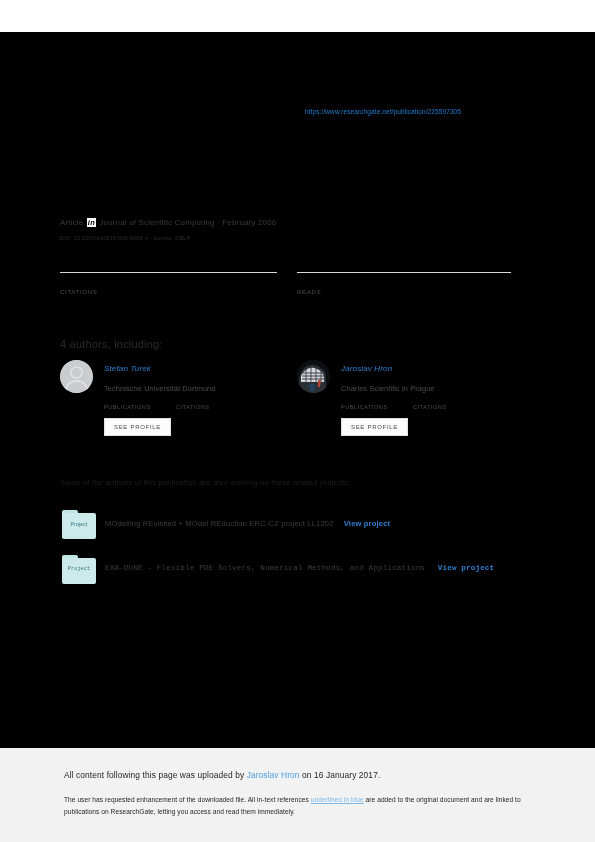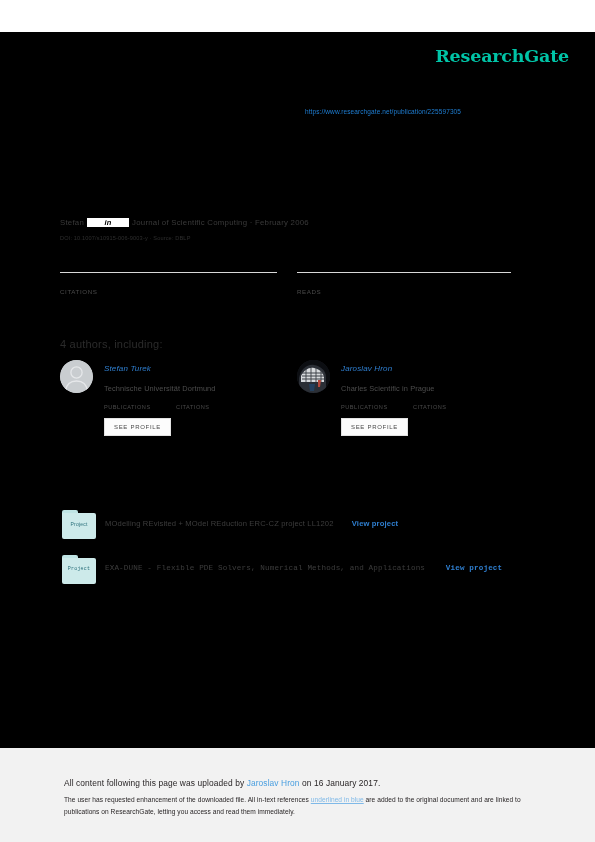--- a/index.html
+++ b/index.html
@@ -90,21 +90,21 @@
     color: #3a3a3a;
     letter-spacing: 0.25px;
     white-space: nowrap;
   }
   .article-meta .in-badge {
     display: inline-block;
     background: #ffffff;
     color: #000000;
     font-style: italic;
     font-weight: bold;
-    padding: 0 17px;
+    padding: 0 1px;
     margin: 0 1px;
     font-size: 7.5px;
   }
   .doi-line {
     position: absolute;
     left: 60px; top: 235px;
     font-size: 5.6px;
     color: #2e2e2e;
     letter-spacing: 0.15px;
     white-space: nowrap;
@@ -266,34 +266,33 @@
     font-size: 7.6px;
     color: #3d3d3d;
     letter-spacing: 0.15px;
     white-space: nowrap;
   }
   .project-link {
     font-size: 7.6px;
     color: #2f7fd0;
     font-weight: bold;
     letter-spacing: 0.15px;
-    margin-left: 16px;
+    margin-left: 8px;
     text-decoration: none;
     cursor: pointer;
   }
 
   
   .footer-line1 {
     position: absolute;
     left: 64px; top: 770px;
     font-size: 8.4px;
     color: #231f20;
     letter-spacing: 0.1px;
     white-space: nowrap;
-    margin-top: 8px;
   }
   .footer-line1 a {
     color: #4a9fe0;
     text-decoration: none;
   }
   .footer-para {
     position: absolute;
     left: 64px; top: 794px;
     width: 465px;
     font-size: 6.6px;
@@ -308,29 +307,28 @@
 </style>
 </head>
 <body>
 
 <div class="page">
 
   <div class="top-strip"></div>
   <div class="dark-body"></div>
   <div class="footer"></div>
 
-  <div class="logo">ResearchGate</div>
 
   <a class="url-line" href="#">https://www.researchgate.net/publication/225597305</a>
 
   <div class="hidden-title"></div>
   <div class="hidden-sub"></div>
 
   <div class="article-meta">
-    <span>Stefan</span>
+    <span>Article</span>
     <span class="in-badge">in</span>
     <span>Journal of Scientific Computing · February 2006</span>
   </div>
   <div class="doi-line">DOI: 10.1007/s10915-006-9003-y · Source: DBLP</div>
 
   <div class="stat-block" id="stat-citations">
     <div class="stat-rule"></div>
     <div class="stat-num"></div>
     <div class="stat-label">CITATIONS</div>
   </div>
@@ -385,20 +383,21 @@
         <div class="astat-label">PUBLICATIONS</div>
       </div>
       <div class="astat cites">
         <div class="astat-num"></div>
         <div class="astat-label">CITATIONS</div>
       </div>
     </div>
     <div class="see-profile">SEE PROFILE</div>
   </div>
 
+  <div class="projects-heading">Some of the authors of this publication are also working on these related projects:</div>
 
   <div class="project-row" id="project-0">
     <div class="folder-icon">
       <div class="tab"></div>
       <div class="body"></div>
       <div class="word">Project</div>
     </div>
     <div class="project-title">
       <span>MOdelling REvisited + MOdel REduction ERC-CZ project LL1202</span>
       <a class="project-link" href="#">View project</a>

